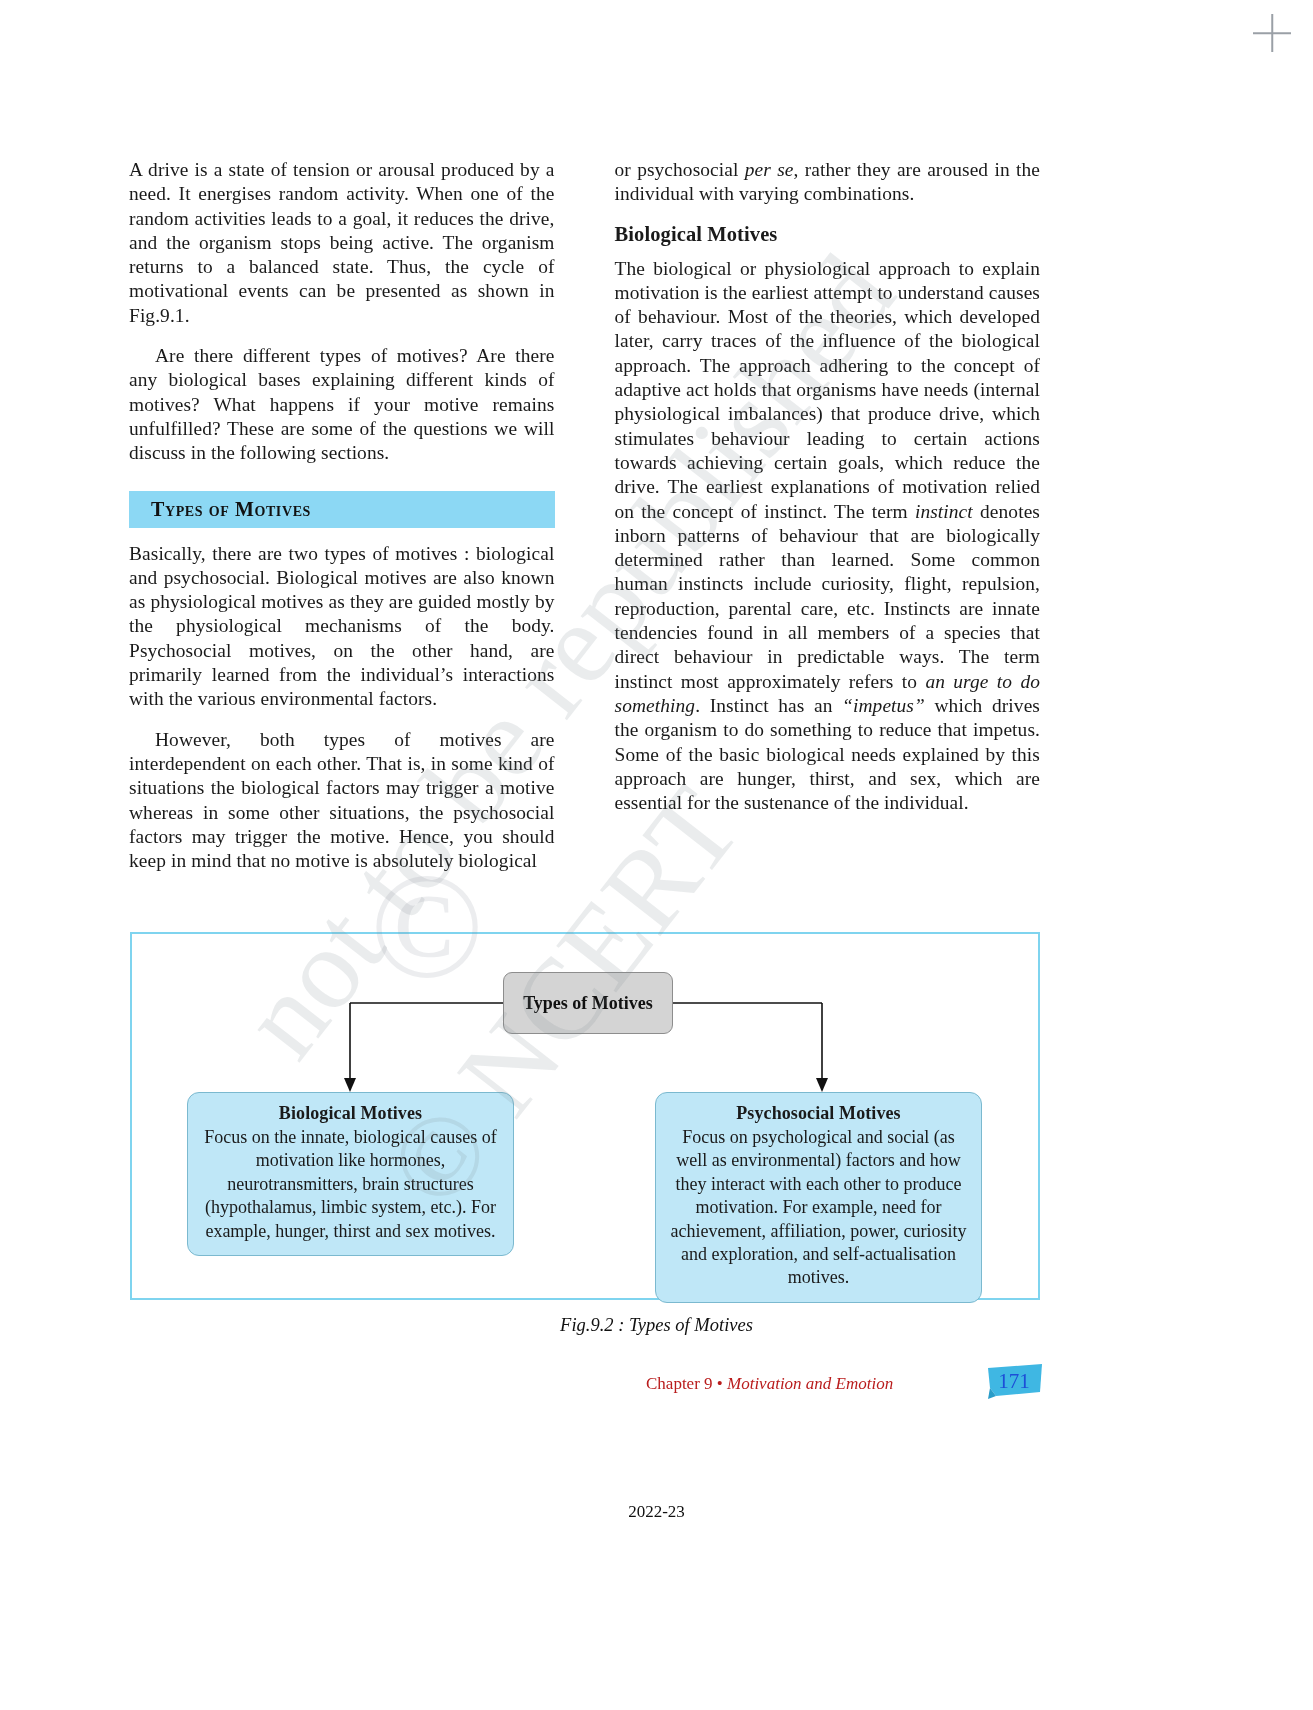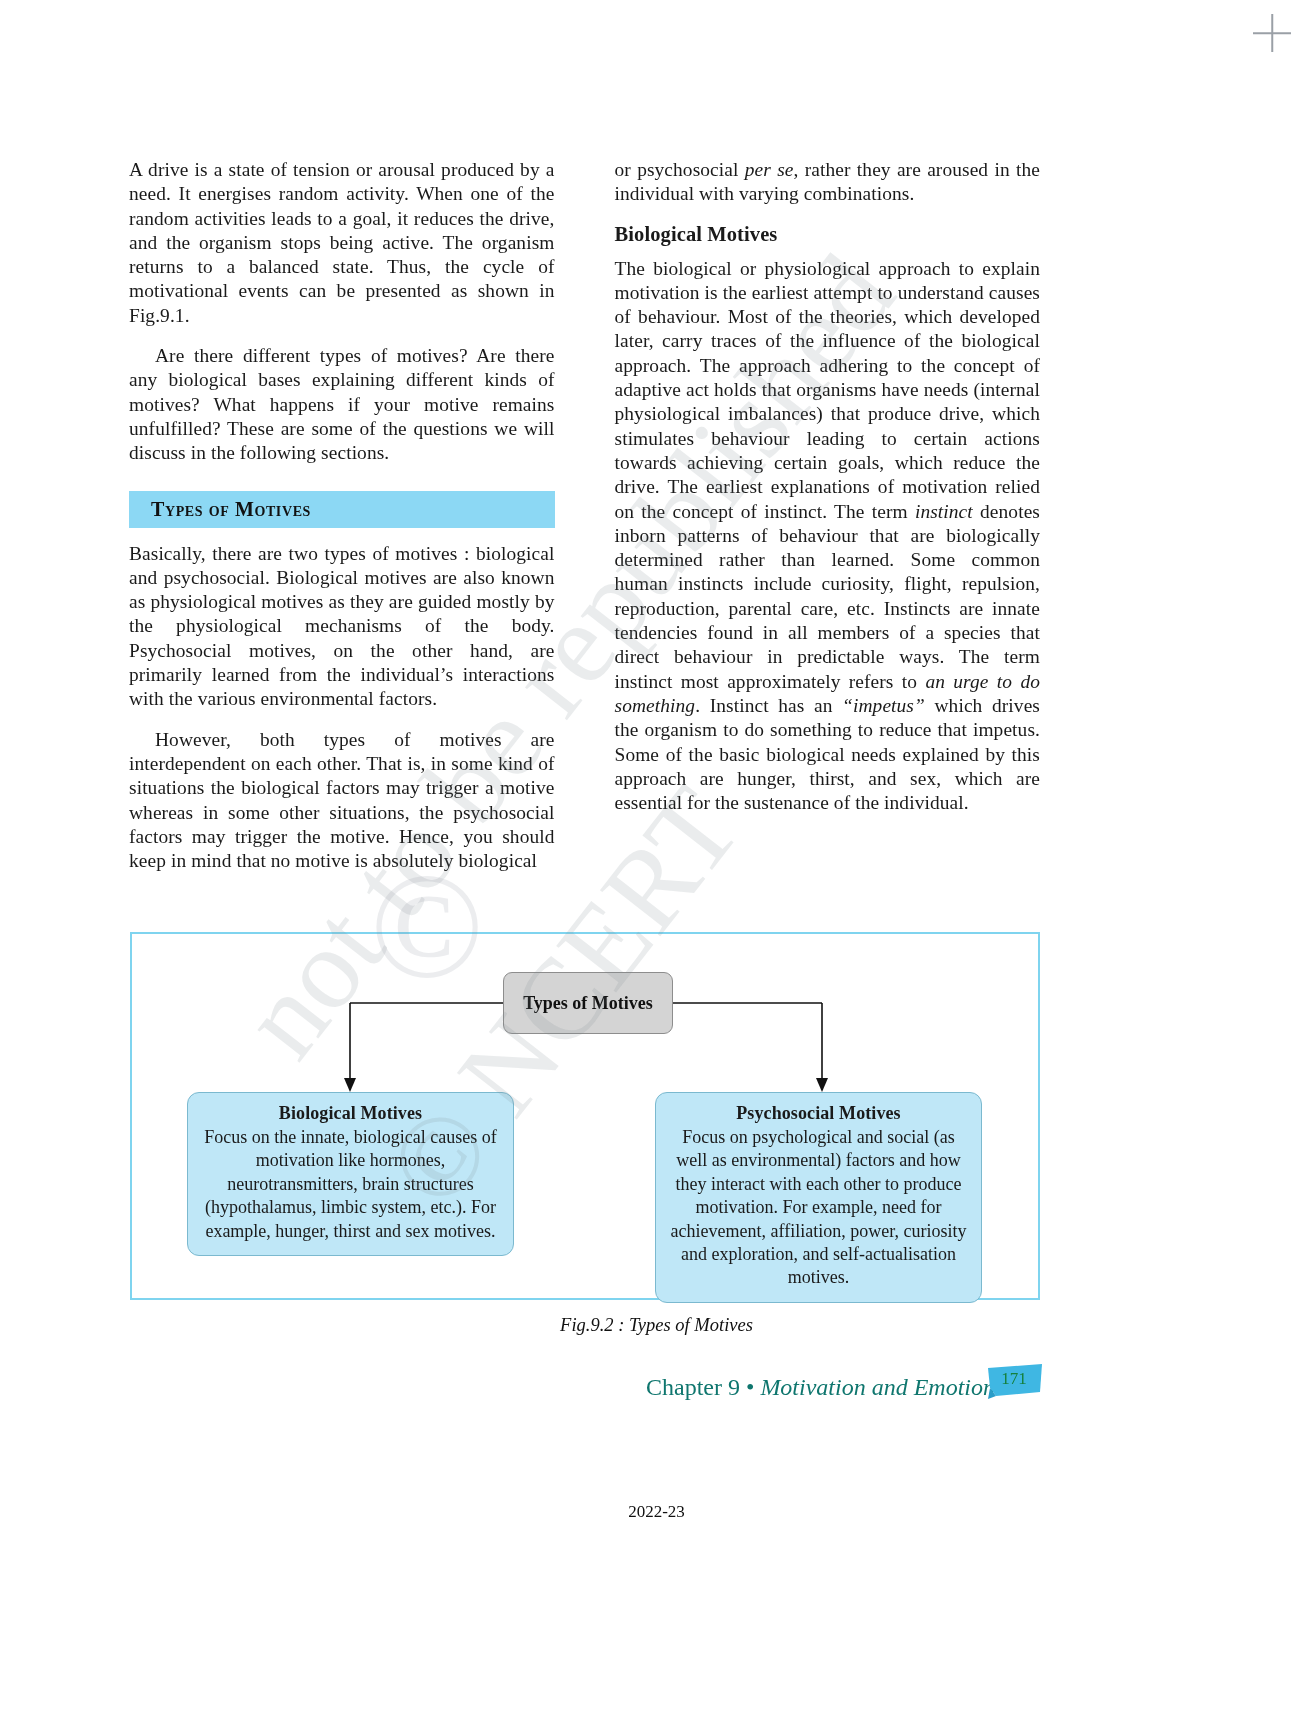--- a/index.html
+++ b/index.html
@@ -168,38 +168,38 @@
     font-size: 18.5px;
     font-style: italic;
     color: #111;
     font-family: Liberation Serif, serif;
   }
 
   
   .footer-line {
     position: absolute;
     left: 646px; top: 1374px;
-    font-size: 24px;
-    color: #0f766e;
+    font-size: 17px;
+    color: #b91c1c;
   }
   .footer-line .ital { font-style: italic; }
 
   .page-badge {
     position: absolute;
     left: 986px; top: 1362px;
     width: 56px; height: 38px;
     z-index: 4;
   }
   .page-badge .num {
     position: absolute;
     left: 0; top: 7px;
     width: 56px;
     text-align: center;
-    font-size: 17px;
-    color: #15803d;
+    font-size: 21px;
+    color: #1d4ed8;
     font-family: "Liberation Serif", serif;
     z-index: 5;
   }
 
   .year {
     position: absolute;
     left: 0; top: 1462px;
     width: 1313px;
     text-align: center;
     font-size: 17px;

